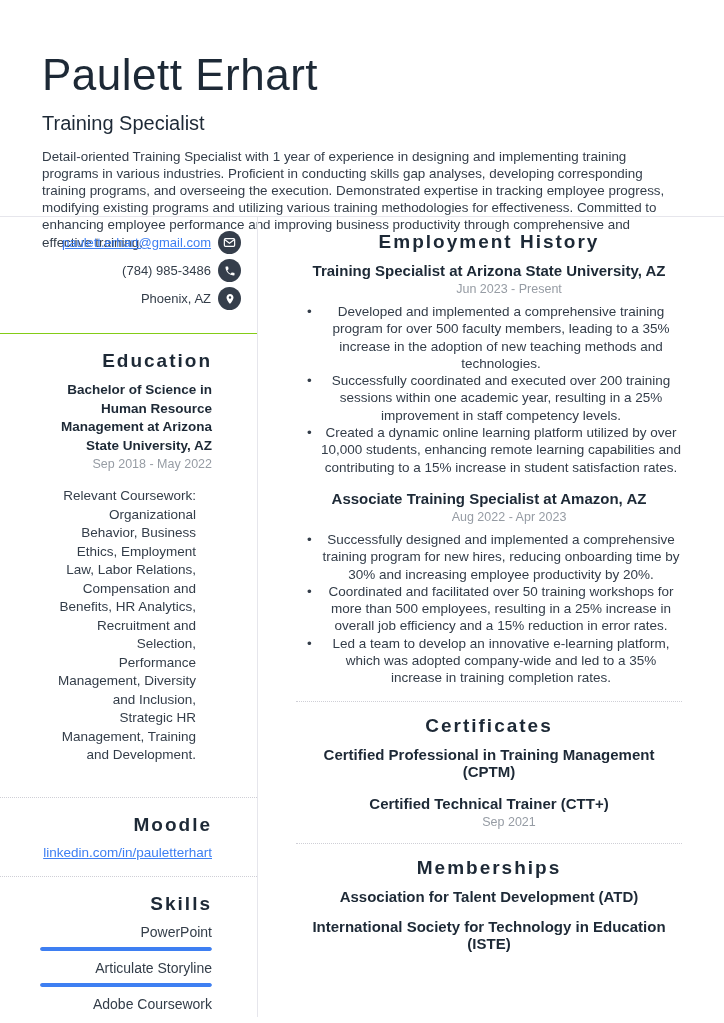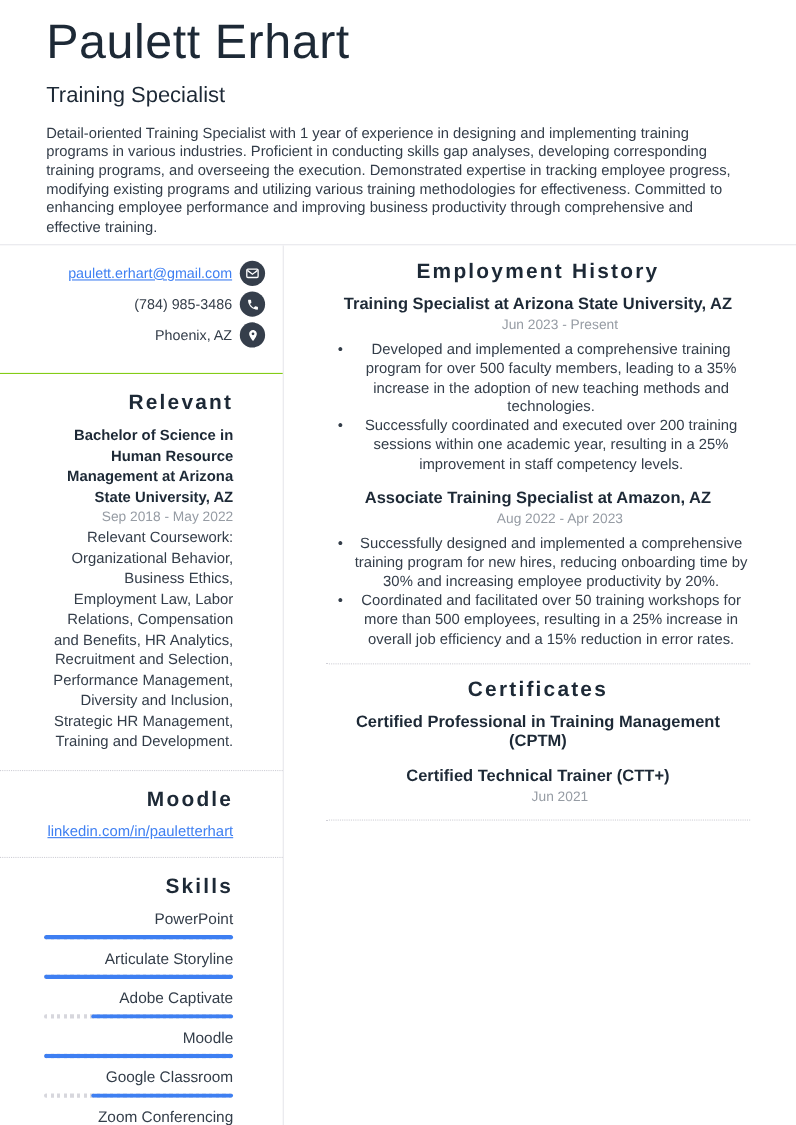--- a/index.html
+++ b/index.html
@@ -1,20 +1,20 @@
 <!DOCTYPE html>
 <html><head>
 <meta charset="utf-8">
 <style>
   html,body { margin:0; padding:0; background:#ffffff; }
   body { font-family:"Liberation Sans", sans-serif; color:#333d49; }
   .page { width:724px; height:1023px; background:#fff; overflow:hidden; box-sizing:border-box; }
 
   
-  .header { box-sizing:border-box; height:223px; padding:14px 42px 0 42px; border-bottom:1px solid #e6e6ec; }
+  .header { box-sizing:border-box; height:181px; padding:14px 42px 0 42px; border-bottom:1px solid #e6e6ec;margin-top:36px; }
   .name { margin:0; font-size:44px; font-weight:400; letter-spacing:0.5px; color:#1d2936; line-height:1.15; }
   .role { margin:11px 0 0 0; font-size:20px; font-weight:400; color:#1d2936; }
   .summary { margin:13px 0 0 0; font-size:13.4px; line-height:17.2px; color:#333d49; }
 
   
   .columns { display:flex; height:800px; overflow:hidden; }
   .sidebar { width:258px; box-sizing:border-box; border-right:1px solid #e6e6ec; flex:none; }
   .main { flex:1; box-sizing:border-box; padding:14px 42px 0 38px;text-align:center; }
 
   
@@ -22,21 +22,21 @@
   .contact-row { display:flex; justify-content:flex-end; align-items:center; gap:7px; margin-bottom:5px; font-size:13px; }
   .icon-circle { width:23px; height:23px; border-radius:50%; background:#353e4b; display:flex; align-items:center; justify-content:center; flex:none; }
   .icon-circle svg { display:block; }
   a.link, .link { color:#3e7ff2; text-decoration:underline; cursor:pointer; }
 
   .side-section { padding:16px 45px 16px 40px; text-align:right; border-bottom:1px dotted #cfcfd6; }
   .side-section.last { border-bottom:none; }
   .side-heading { margin:0 0 9px 0; font-size:19px; font-weight:700; letter-spacing:2px; color:#1d2936; }
   .degree { font-weight:700; font-size:13.5px; line-height:18.5px; color:#1d2936; }
   .date-muted { font-size:12.5px; color:#969ca4; margin:2px 0 3px 0; }
-  .edu-desc { font-size:13.5px; line-height:18.5px; margin:0; }
+  .edu-desc { font-size:13.5px; line-height:18.5px; margin:16px; }
   .links-item { font-size:13.5px; }
 
   .skill { margin-top:9px; }
   .skill-name { font-size:14px; margin-bottom:7px; }
   .skill-bar { height:4px; border-radius:2px; position:relative; overflow:hidden;
                background:repeating-linear-gradient(90deg,#d7d7dd 0 3px,#ffffff 3px 6px); }
   .skill-fill { position:absolute; right:0; top:0; height:100%; background:#3e7ff2; border-radius:2px; }
 
   
   .main-section { border-bottom:1px dotted #cfcfd6; padding-bottom:14px; margin-bottom:13px; }
@@ -91,21 +91,21 @@
           <span>Phoenix, AZ</span>
           <span class="icon-circle">
             <svg width="12" height="12" viewBox="0 0 24 24" fill="#ffffff">
               <path d="M12 2C8.13 2 5 5.13 5 9c0 5.25 7 13 7 13s7-7.75 7-13c0-3.87-3.13-7-7-7zm0 9.5A2.5 2.5 0 1 1 12 6.5a2.5 2.5 0 0 1 0 5z"></path>
             </svg>
           </span>
         </div>
       </section>
 
       <section class="side-section">
-        <h3 class="side-heading">Relevant</h3>
+        <h3 class="side-heading">Education</h3>
         <div class="degree">Bachelor of Science in Human Resource Management at Arizona State University, AZ</div>
         <div class="date-muted">Sep 2018 - May 2022</div>
         <p class="edu-desc">Relevant Coursework: Organizational Behavior, Business Ethics, Employment Law, Labor Relations, Compensation and Benefits, HR Analytics, Recruitment and Selection, Performance Management, Diversity and Inclusion, Strategic HR Management, Training and Development.</p>
       </section>
 
       <section class="side-section">
         <h3 class="side-heading">Moodle</h3>
         <div class="links-item">
           <a class="link">linkedin.com/in/pauletterhart</a>
         </div>
@@ -120,21 +120,21 @@
               <div class="skill-fill" style="width: 100%;"></div>
             </div>
         </div>
         <div class="skill">
           <div class="skill-name">Articulate Storyline</div>
           <div class="skill-bar">
               <div class="skill-fill" style="width: 100%;"></div>
             </div>
         </div>
         <div class="skill">
-          <div class="skill-name">Adobe Captivate</div>
+          <div class="skill-name">Adobe Coursework</div>
           <div class="skill-bar">
               <div class="skill-fill" style="width: 75%;"></div>
             </div>
         </div>
         <div class="skill">
           <div class="skill-name">Moodle</div>
           <div class="skill-bar">
               <div class="skill-fill" style="width: 100%;"></div>
             </div>
         </div>
@@ -156,40 +156,47 @@
 
       <section class="main-section">
         <h3 class="main-heading">Employment History</h3>
 
         <div class="job">
           <div class="item-title">Training Specialist at Arizona State University, AZ</div>
           <div class="item-date">Jun 2023 - Present</div>
           <ul class="bullets">
             <li>Developed and implemented a comprehensive training program for over 500 faculty members, leading to a 35% increase in the adoption of new teaching methods and technologies.</li>
             <li>Successfully coordinated and executed over 200 training sessions within one academic year, resulting in a 25% improvement in staff competency levels.</li>
+            <li>Created a dynamic online learning platform utilized by over 10,000 students, enhancing remote learning capabilities and contributing to a 15% increase in student satisfaction rates.</li>
           </ul>
         </div>
 
         <div class="job">
           <div class="item-title">Associate Training Specialist at Amazon, AZ</div>
           <div class="item-date">Aug 2022 - Apr 2023</div>
           <ul class="bullets">
             <li>Successfully designed and implemented a comprehensive training program for new hires, reducing onboarding time by 30% and increasing employee productivity by 20%.</li>
             <li>Coordinated and facilitated over 50 training workshops for more than 500 employees, resulting in a 25% increase in overall job efficiency and a 15% reduction in error rates.</li>
+            <li>Led a team to develop an innovative e-learning platform, which was adopted company-wide and led to a 35% increase in training completion rates.</li>
           </ul>
         </div>
       </section>
 
       <section class="main-section">
         <h3 class="main-heading">Certificates</h3>
         <div class="cert">
           <div class="item-title">Certified Professional in Training Management (CPTM)</div>
         </div>
         <div class="cert">
           <div class="item-title">Certified Technical Trainer (CTT+)</div>
-          <div class="item-date">Jun 2021</div>
-        </div>
-      </section>
-
+          <div class="item-date">Sep 2021</div>
+        </div>
+      </section>
+
+      <section class="main-section last">
+        <h3 class="main-heading">Memberships</h3>
+        <div class="membership">Association for Talent Development (ATD)</div>
+        <div class="membership">International Society for Technology in Education (ISTE)</div>
+      </section>
 
     </main>
   </div>
 </div>
 
 </body></html>

